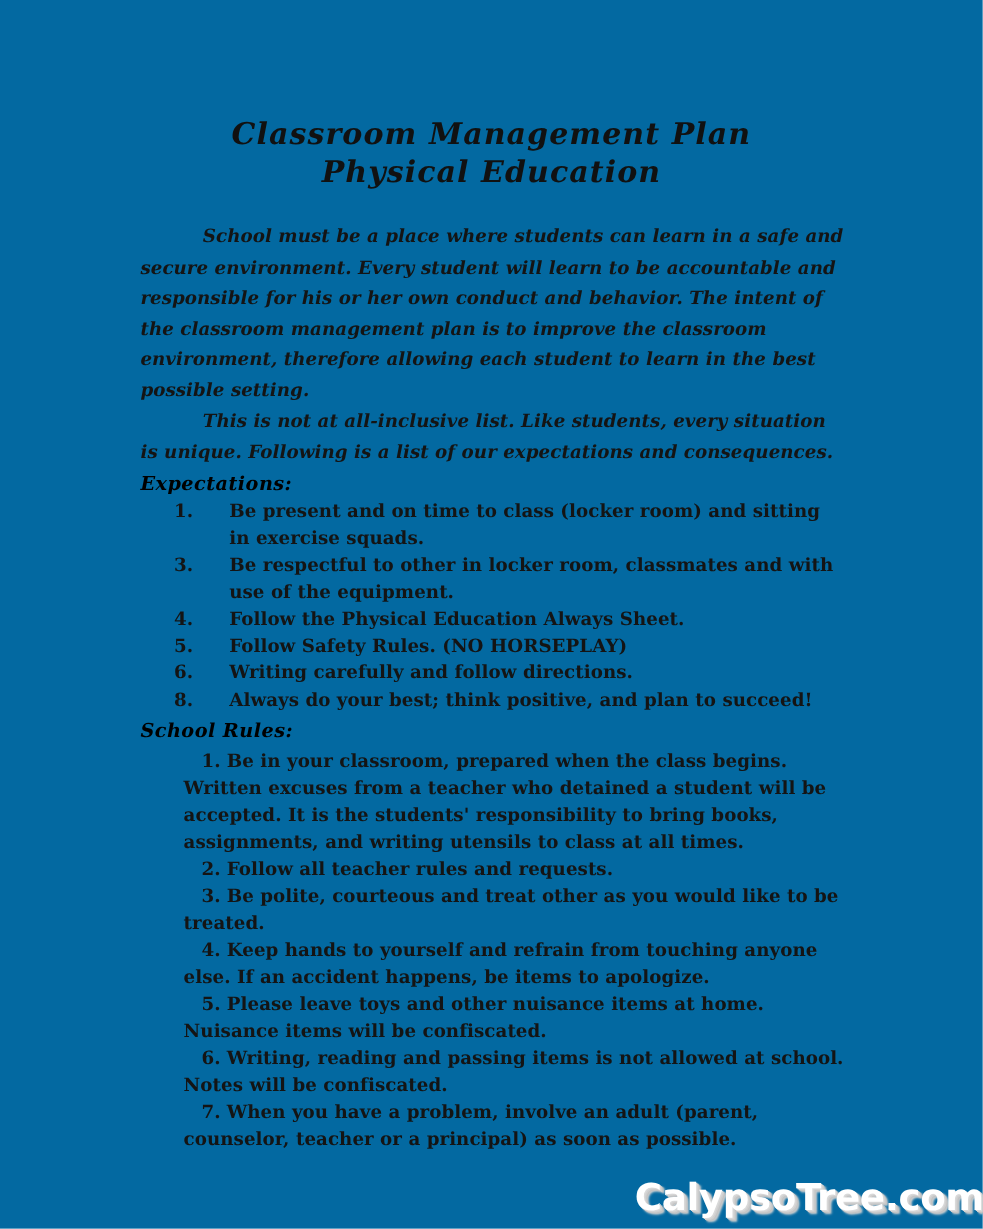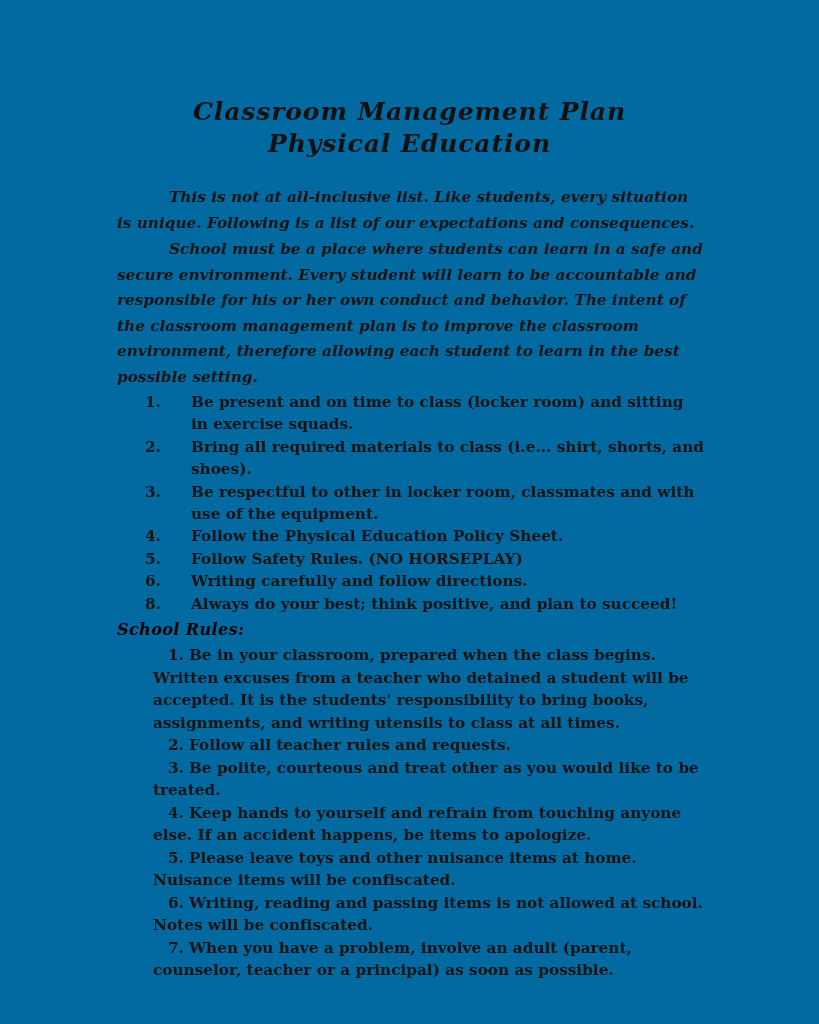--- a/index.html
+++ b/index.html
@@ -140,44 +140,45 @@
 
 <div class="page">
 
   <div class="title-block">
     <div class="title-line">Classroom Management Plan</div>
     <div class="title-line">Physical Education</div>
   </div>
 
   <div class="body-area">
 
+    <p class="para">School must be a place where students can learn in a safe and secure environment.  Every student will learn to be accountable and responsible for his or her own conduct and behavior.  The intent of the classroom management plan is to improve the classroom environment, therefore allowing each student to learn in the best possible setting.</p>
     <p class="para">This is not at all-inclusive list.  Like students, every situation is unique.  Following is a list of our expectations and consequences.</p>
-    <p class="para">School must be a place where students can learn in a safe and secure environment.  Every student will learn to be accountable and responsible for his or her own conduct and behavior.  The intent of the classroom management plan is to improve the classroom environment, therefore allowing each student to learn in the best possible setting.</p>
 
     <div class="gap-xs"></div>
 
+    <div class="section-head">Expectations:</div>
     <div class="num-list list-expect">
       <div class="li"><span class="num">1.</span><span>Be present and on time to class (locker room) and sitting in exercise squads.</span></div>
-      <div class="li"><span class="num">2.</span><span>Bring all required materials to class (i.e... shirt, shorts, and shoes).</span></div>
       <div class="li"><span class="num">3.</span><span>Be respectful to other in locker room, classmates and with use of the equipment.</span></div>
-      <div class="li"><span class="num">4.</span><span>Follow the Physical Education Policy Sheet.</span></div>
+      <div class="li"><span class="num">4.</span><span>Follow the Physical Education Always Sheet.</span></div>
       <div class="li"><span class="num">5.</span><span>Follow Safety Rules. (NO HORSEPLAY)</span></div>
       <div class="li"><span class="num">6.</span><span>Writing carefully and follow directions.</span></div>
       <div class="li"><span class="num">8.</span><span>Always do your best; think positive, and plan to succeed!</span></div>
     </div>
 
     <div class="gap-sm"></div>
 
     <div class="section-head">School Rules:</div>
     <div class="num-list list-rules">
       <div class="li"><span class="num">1.</span><span>Be in your classroom, prepared when the class begins.  Written excuses from a teacher who detained a student will be accepted.  It is the students' responsibility to bring books, assignments, and writing utensils to class at all times.</span></div>
       <div class="li"><span class="num">2.</span><span>Follow all teacher rules and requests.</span></div>
       <div class="li"><span class="num">3.</span><span>Be polite, courteous and treat other as you would like to be treated.</span></div>
       <div class="li"><span class="num">4.</span><span>Keep hands to yourself and refrain from touching anyone else.  If an accident happens, be items to apologize.</span></div>
       <div class="li"><span class="num">5.</span><span>Please leave toys and other nuisance items at home.  Nuisance items will be confiscated.</span></div>
       <div class="li"><span class="num">6.</span><span>Writing, reading and passing items is not allowed at school.  Notes will be confiscated.</span></div>
       <div class="li"><span class="num">7.</span><span>When you have a problem, involve an adult (parent, counselor, teacher or a principal) as soon as possible.</span></div>
     </div>
 
   </div>
 
+  <div class="watermark">CalypsoTree.com</div>
 
 </div>
 
 </body></html>

